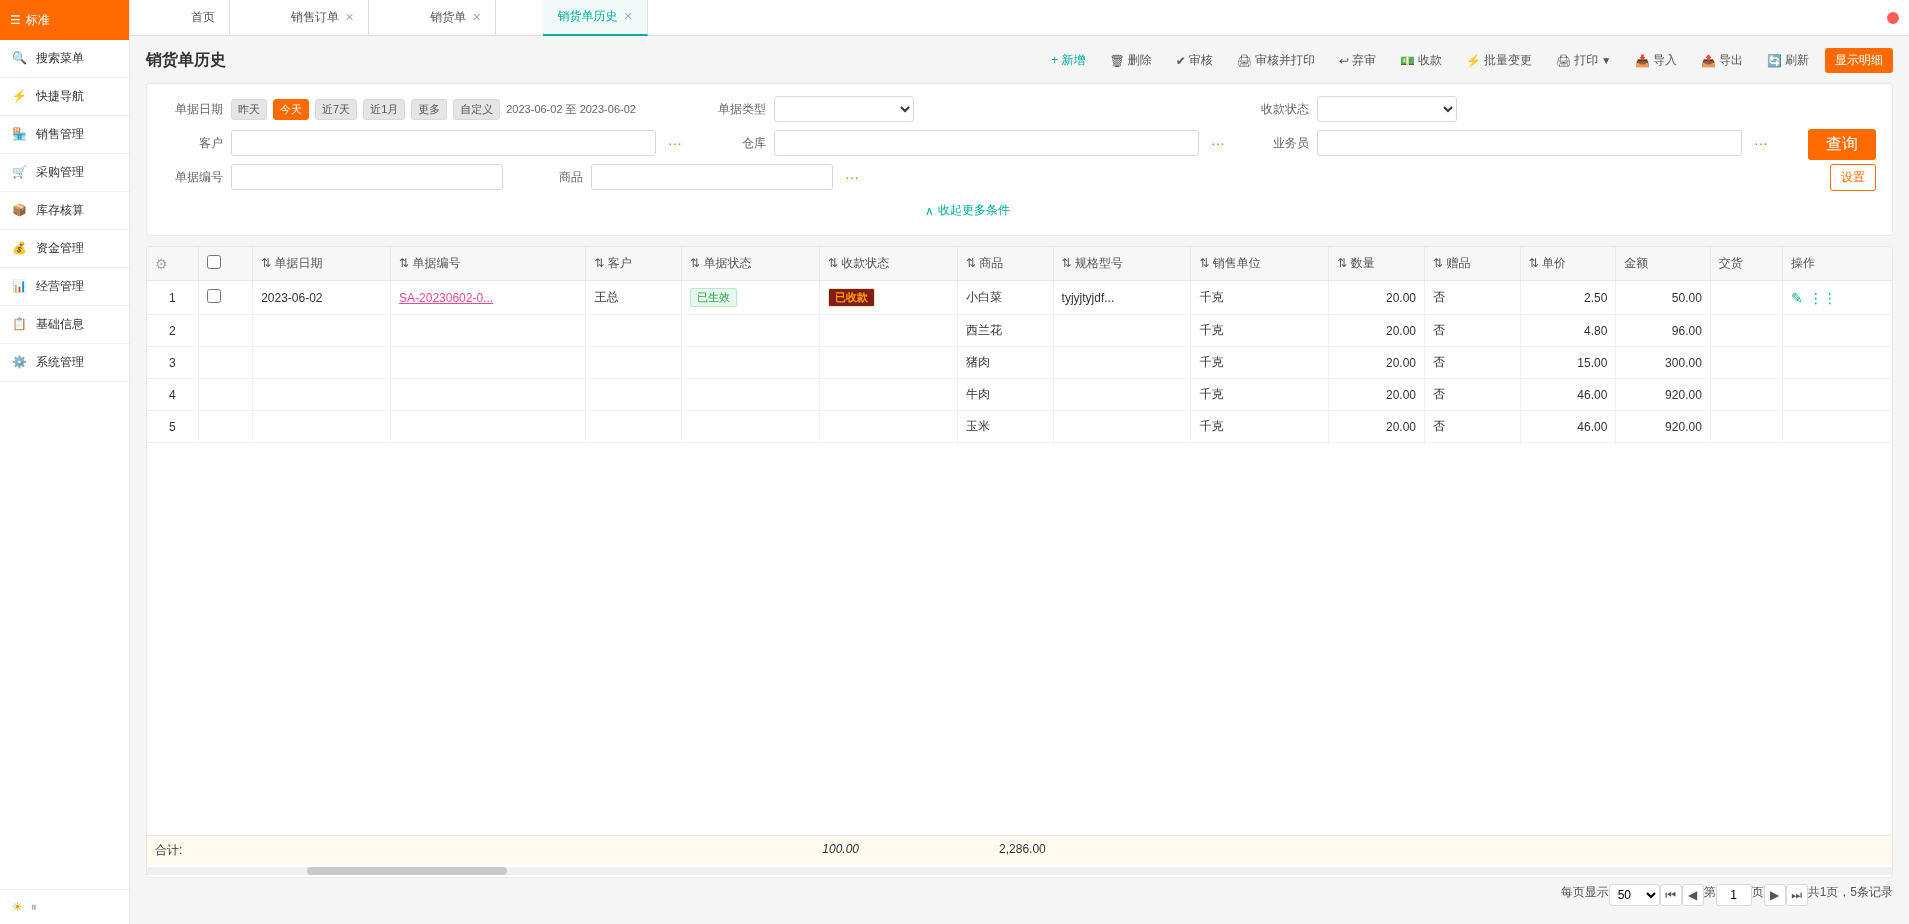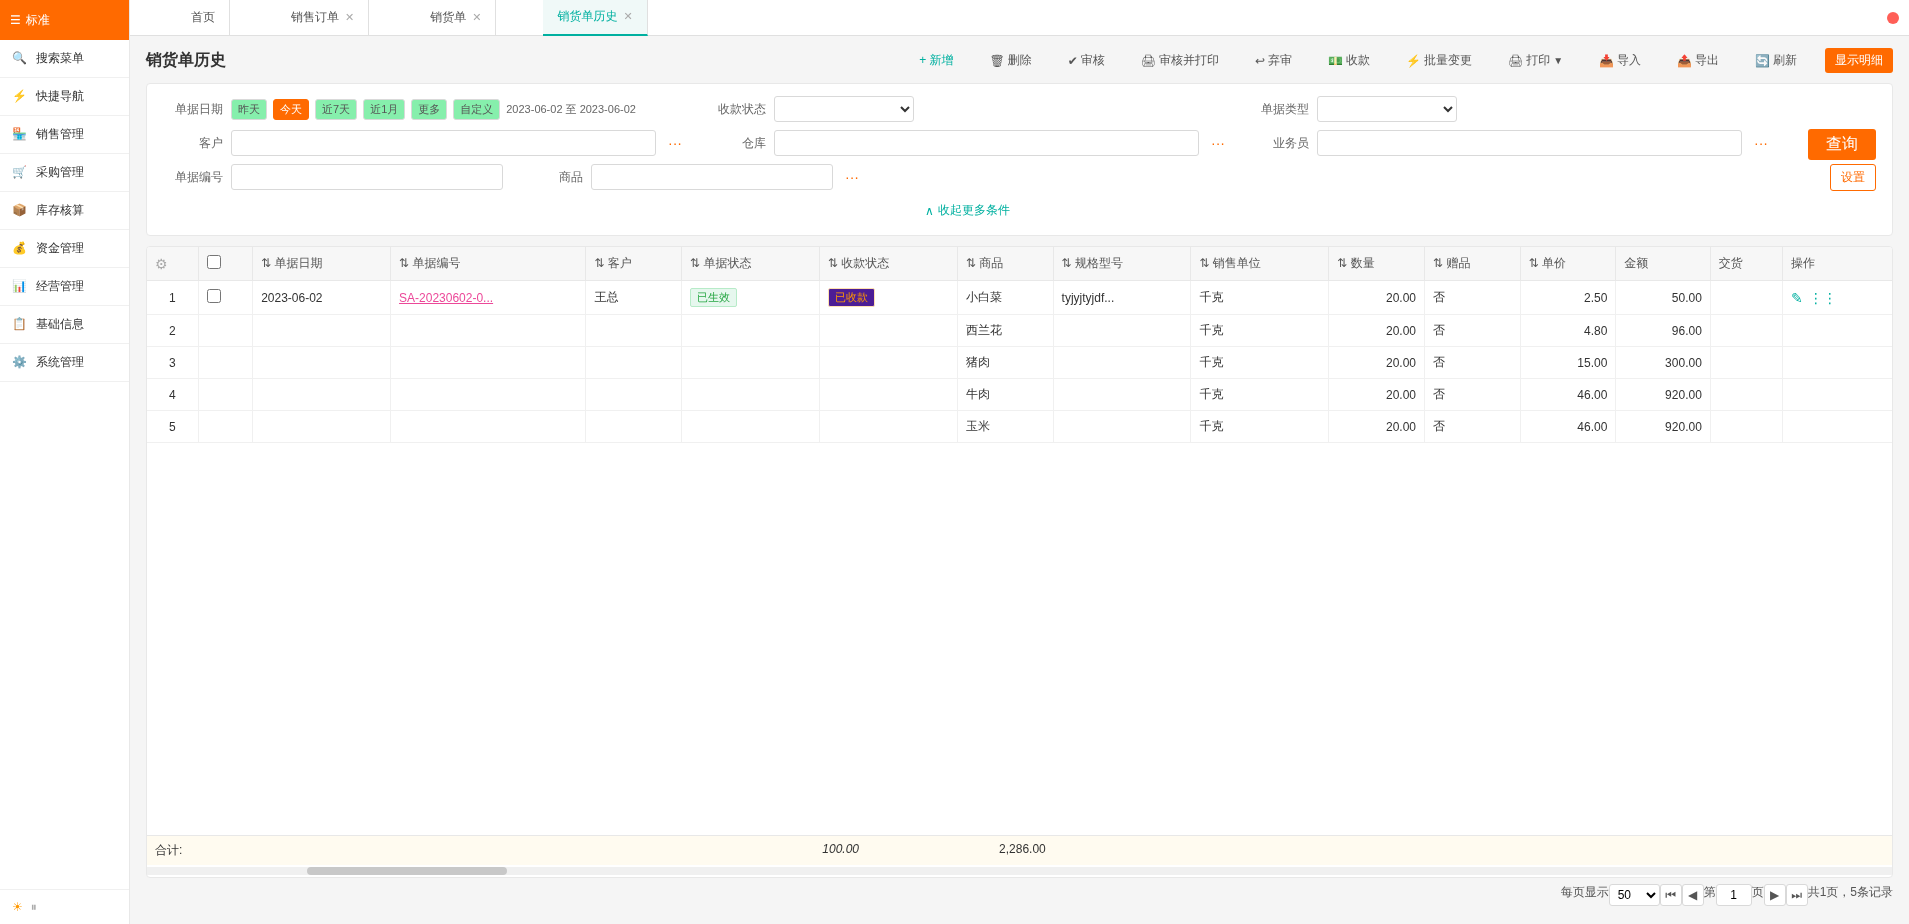--- a/index.html
+++ b/index.html
@@ -104,21 +104,21 @@
       margin-bottom: 10px;
     }
     .page-title {
       font-size: 16px;
       font-weight: bold;
       color: #333;
     }
     .toolbar {
       display: flex;
       align-items: center;
-      gap: 20px;
+      gap: 8px;
       flex-wrap: wrap;
     }
     .toolbar-btn {
       display: flex;
       align-items: center;
       gap: 3px;
       padding: 4px 8px;
       border: none;
       background: transparent;
       cursor: pointer;
@@ -178,21 +178,21 @@
     .date-filter {
       display: flex;
       align-items: center;
       gap: 6px;
     }
     .date-btn {
       padding: 2px 6px;
       border: 1px solid #d9d9d9;
       border-radius: 3px;
       cursor: pointer;
-      background: #86efac;
+      background: #e5e5e5;
       color: #555;
       font-size: 11px;
     }
     .date-btn.active {
       background: #ff6a00;
       color: #fff;
       border-color: #ff6a00;
     }
     .date-range {
       color: #666;
@@ -254,21 +254,21 @@
     }
     .data-table tbody td:last-child { border-right: none; }
     .row-num { color: #999; text-align: center; }
     .status-badge {
       display: inline-block;
       padding: 1px 6px;
       border-radius: 2px;
       font-size: 11px;
     }
     .status-effective { background: #e6f7ee; color: #28a745; border: 1px solid #b7ebc8; }
-    .status-received { background: #4c1d95; color: #ff9800; border: 1px solid #ffe0b2; }
+    .status-received { background: #7f1d1d; color: #ff9800; border: 1px solid #ffe0b2; font-weight: bold; }
     .link-text { color: #ec4899; cursor: pointer; text-decoration: underline; }
     .action-icons { display: flex; gap: 6px; }
     .action-icon { color: #00b0a0; cursor: pointer; font-size: 14px; }
 
     
     .table-footer {
       background: #fffbf0;
       border-top: 1px solid #e8e8e8;
       padding: 6px 8px;
       display: flex;
@@ -513,25 +513,25 @@
                 <button class="date-btn">昨天</button>
                 <button class="date-btn active">今天</button>
                 <button class="date-btn">近7天</button>
                 <button class="date-btn">近1月</button>
                 <button class="date-btn">更多</button>
                 <button class="date-btn">自定义</button>
                 <span class="date-range">2023-06-02 至 2023-06-02</span>
               </div>
             </div>
             <div class="filter-item">
-              <span class="filter-label">收款状态</span>
+              <span class="filter-label">单据类型</span>
               <select class="filter-select"><option></option></select>
             </div>
             <div class="filter-item">
-              <span class="filter-label">单据类型</span>
+              <span class="filter-label">收款状态</span>
               <select class="filter-select"><option></option></select>
             </div>
           </div>
 
           <div class="filter-row">
             <div class="filter-item">
               <span class="filter-label">客户</span>
               <input class="filter-input" style="flex: 1 1 0%;">
               <span class="dots-btn">···</span>
             </div>

